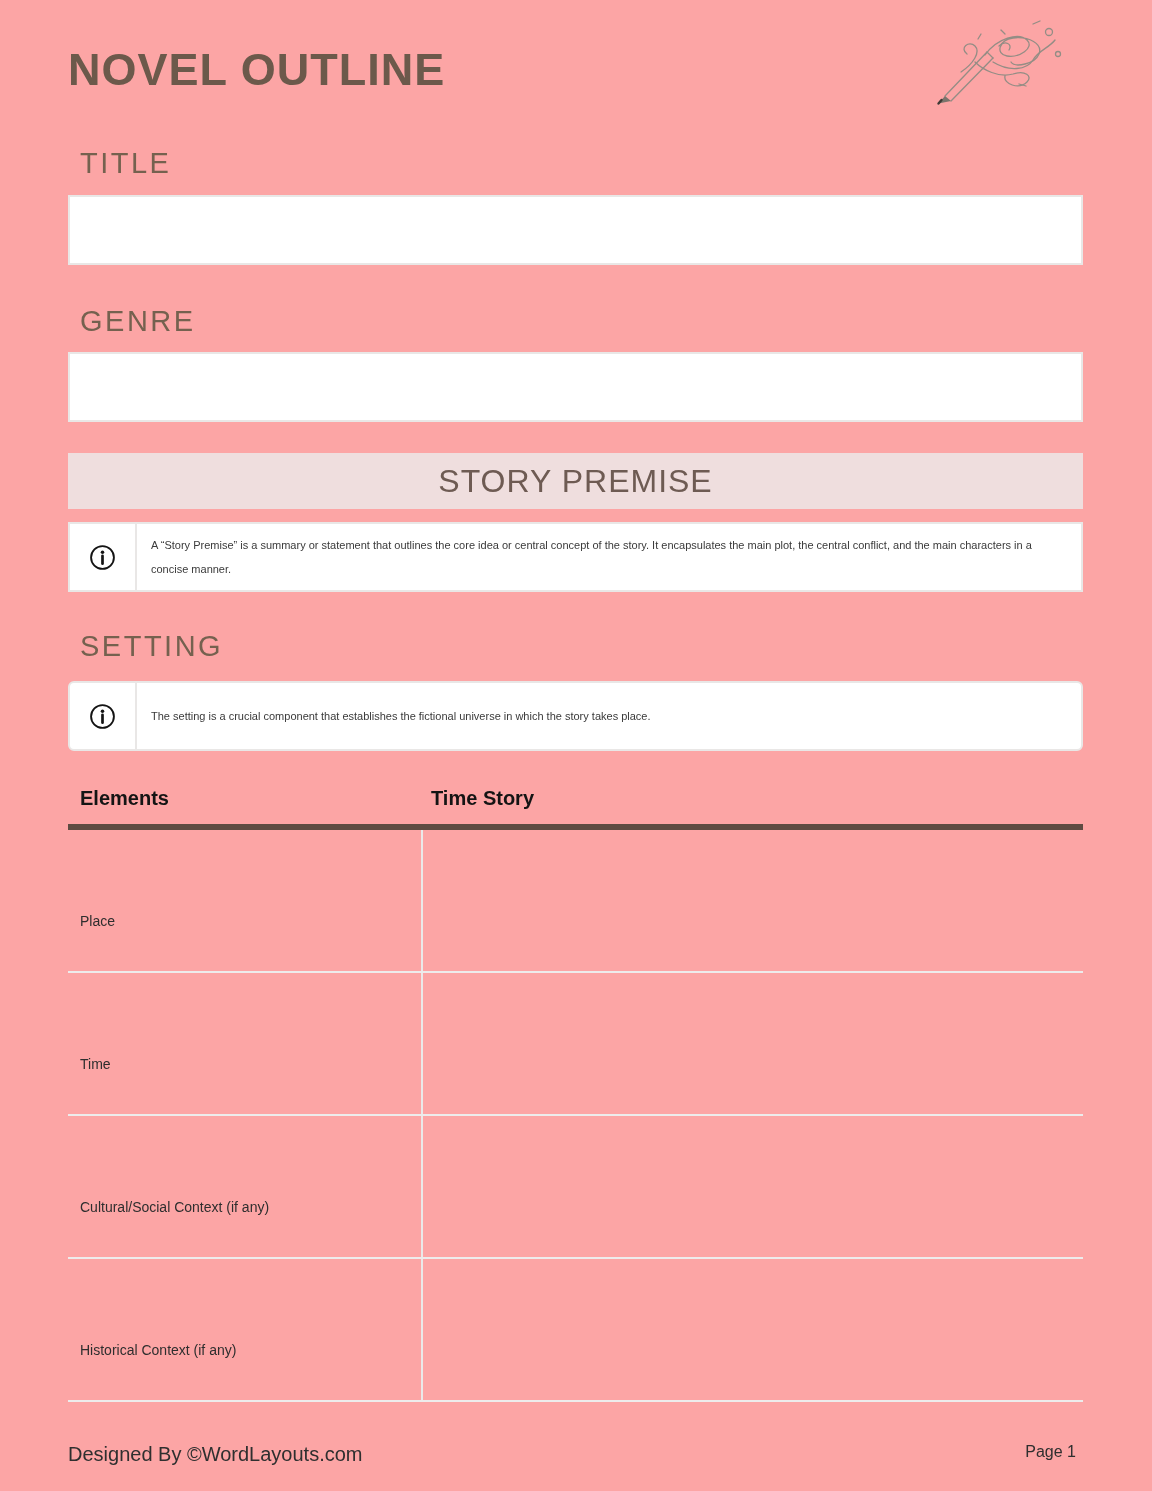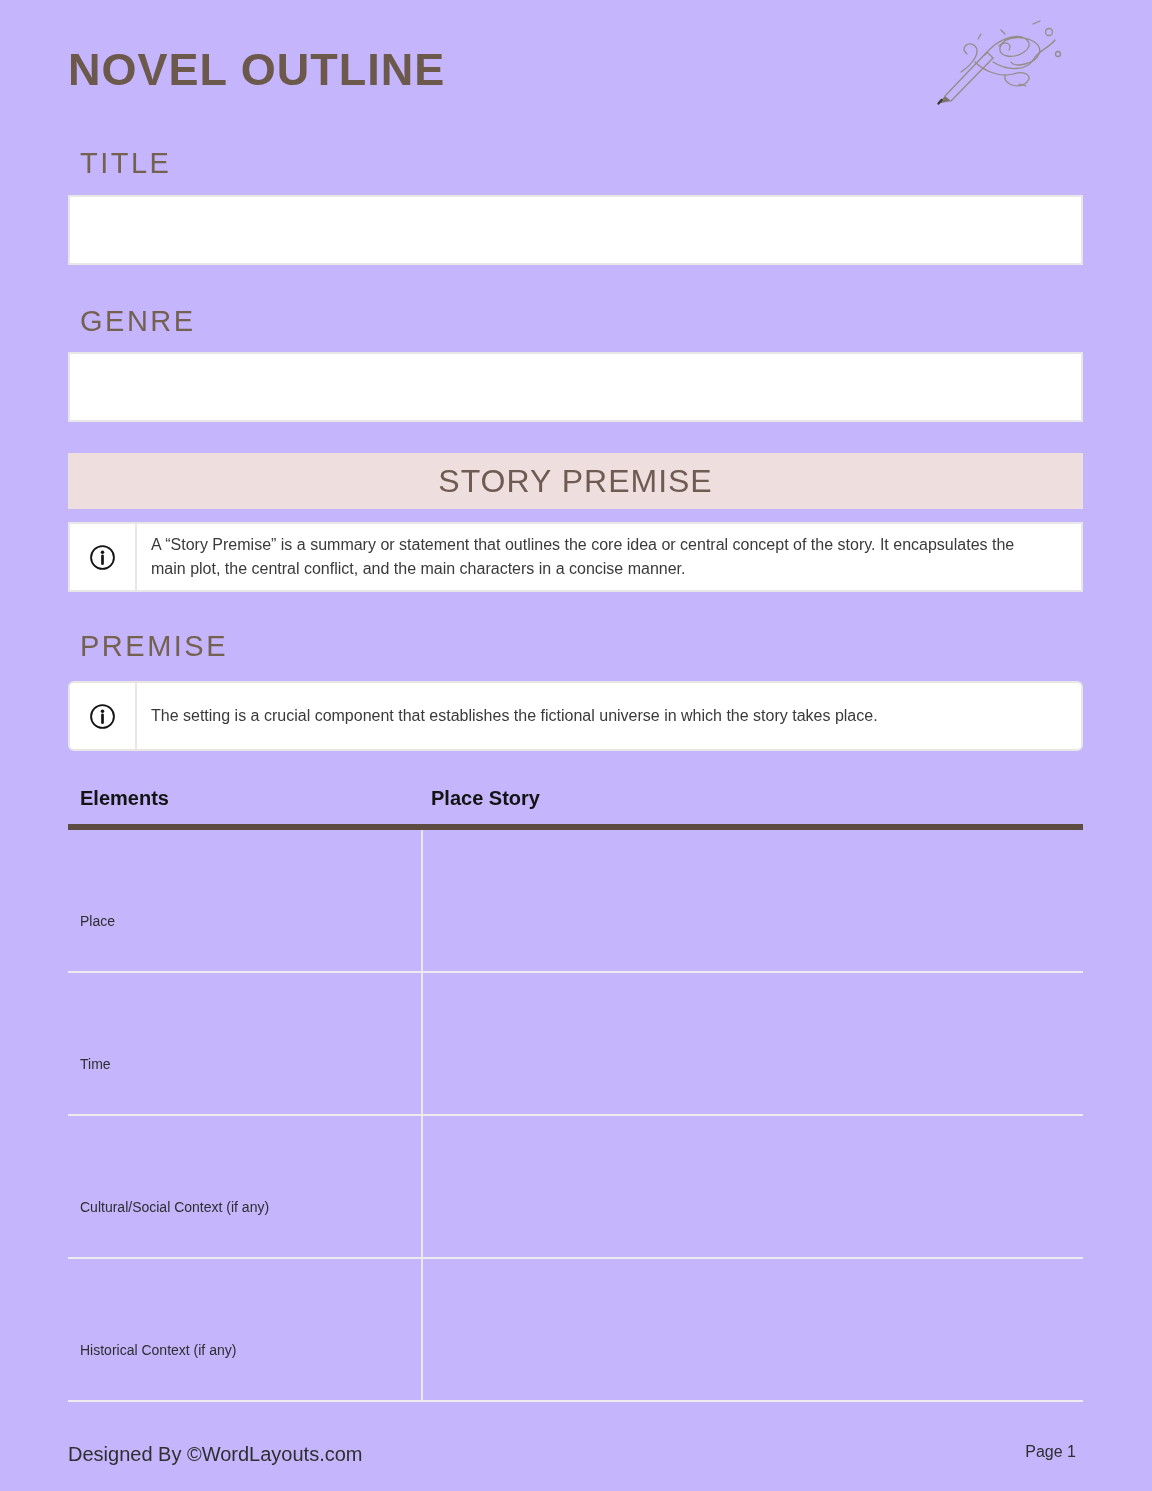--- a/index.html
+++ b/index.html
@@ -4,21 +4,21 @@
 <style>
   * { box-sizing: border-box; margin: 0; padding: 0; }
   html, body { background: #ffffff; }
   body { font-family: "Liberation Sans", sans-serif; }
 
   .page {
     position: relative;
     width: 1152px;
     height: 1491px;
     margin: 0 auto;
-    background: #c4b5fd;
+    background: #fca5a5;
     overflow: hidden;
   }
 
   .doc-title {
     position: absolute;
     left: 68px;
     top: 44px;
     font-size: 45px;
     font-weight: 800;
     letter-spacing: 1px;
@@ -91,21 +91,21 @@
     display: flex;
     align-items: center;
     justify-content: center;
   }
 
   .info-text {
     flex: 1;
     display: flex;
     align-items: center;
     padding: 0 35px 0 14px;
-    font-size: 16px;
+    font-size: 11px;
     line-height: 24px;
     color: #3A3A3A;
   }
 
   .th {
     position: absolute;
     top: 787px;
     font-size: 20px;
     font-weight: 700;
     color: #141414;
@@ -205,35 +205,35 @@
     <div class="info-icon-cell">
       <svg width="27" height="27" viewBox="0 0 26 26" aria-hidden="true">
         <circle cx="13" cy="13" r="11" fill="none" stroke="#141414" stroke-width="1.8"></circle>
         <circle cx="13" cy="8" r="1.7" fill="#141414"></circle>
         <path d="M13 11.4 V19" stroke="#141414" stroke-width="2.6" stroke-linecap="round"></path>
       </svg>
     </div>
     <div class="info-text">A “Story Premise” is a summary or statement that outlines the core idea or central concept of the story. It encapsulates the main plot, the central conflict, and the main characters in a concise manner.</div>
   </div>
 
-  <div class="section-label label-setting">PREMISE</div>
+  <div class="section-label label-setting">SETTING</div>
 
   <div class="info-box info-setting">
     <div class="info-icon-cell">
       <svg width="27" height="27" viewBox="0 0 26 26" aria-hidden="true">
         <circle cx="13" cy="13" r="11" fill="none" stroke="#141414" stroke-width="1.8"></circle>
         <circle cx="13" cy="8" r="1.7" fill="#141414"></circle>
         <path d="M13 11.4 V19" stroke="#141414" stroke-width="2.6" stroke-linecap="round"></path>
       </svg>
     </div>
     <div class="info-text">The setting is a crucial component that establishes the fictional universe in which the story takes place.</div>
   </div>
 
   <div class="th th-elements">Elements</div>
-  <div class="th th-story">Place Story</div>
+  <div class="th th-story">Time Story</div>
   <div class="table-rule"></div>
 
   <div class="table-body">
     <div class="trow">
       <div class="tcell-element">Place</div>
       <div class="tcell-story"></div>
     </div>
     <div class="trow">
       <div class="tcell-element">Time</div>
       <div class="tcell-story"></div>

